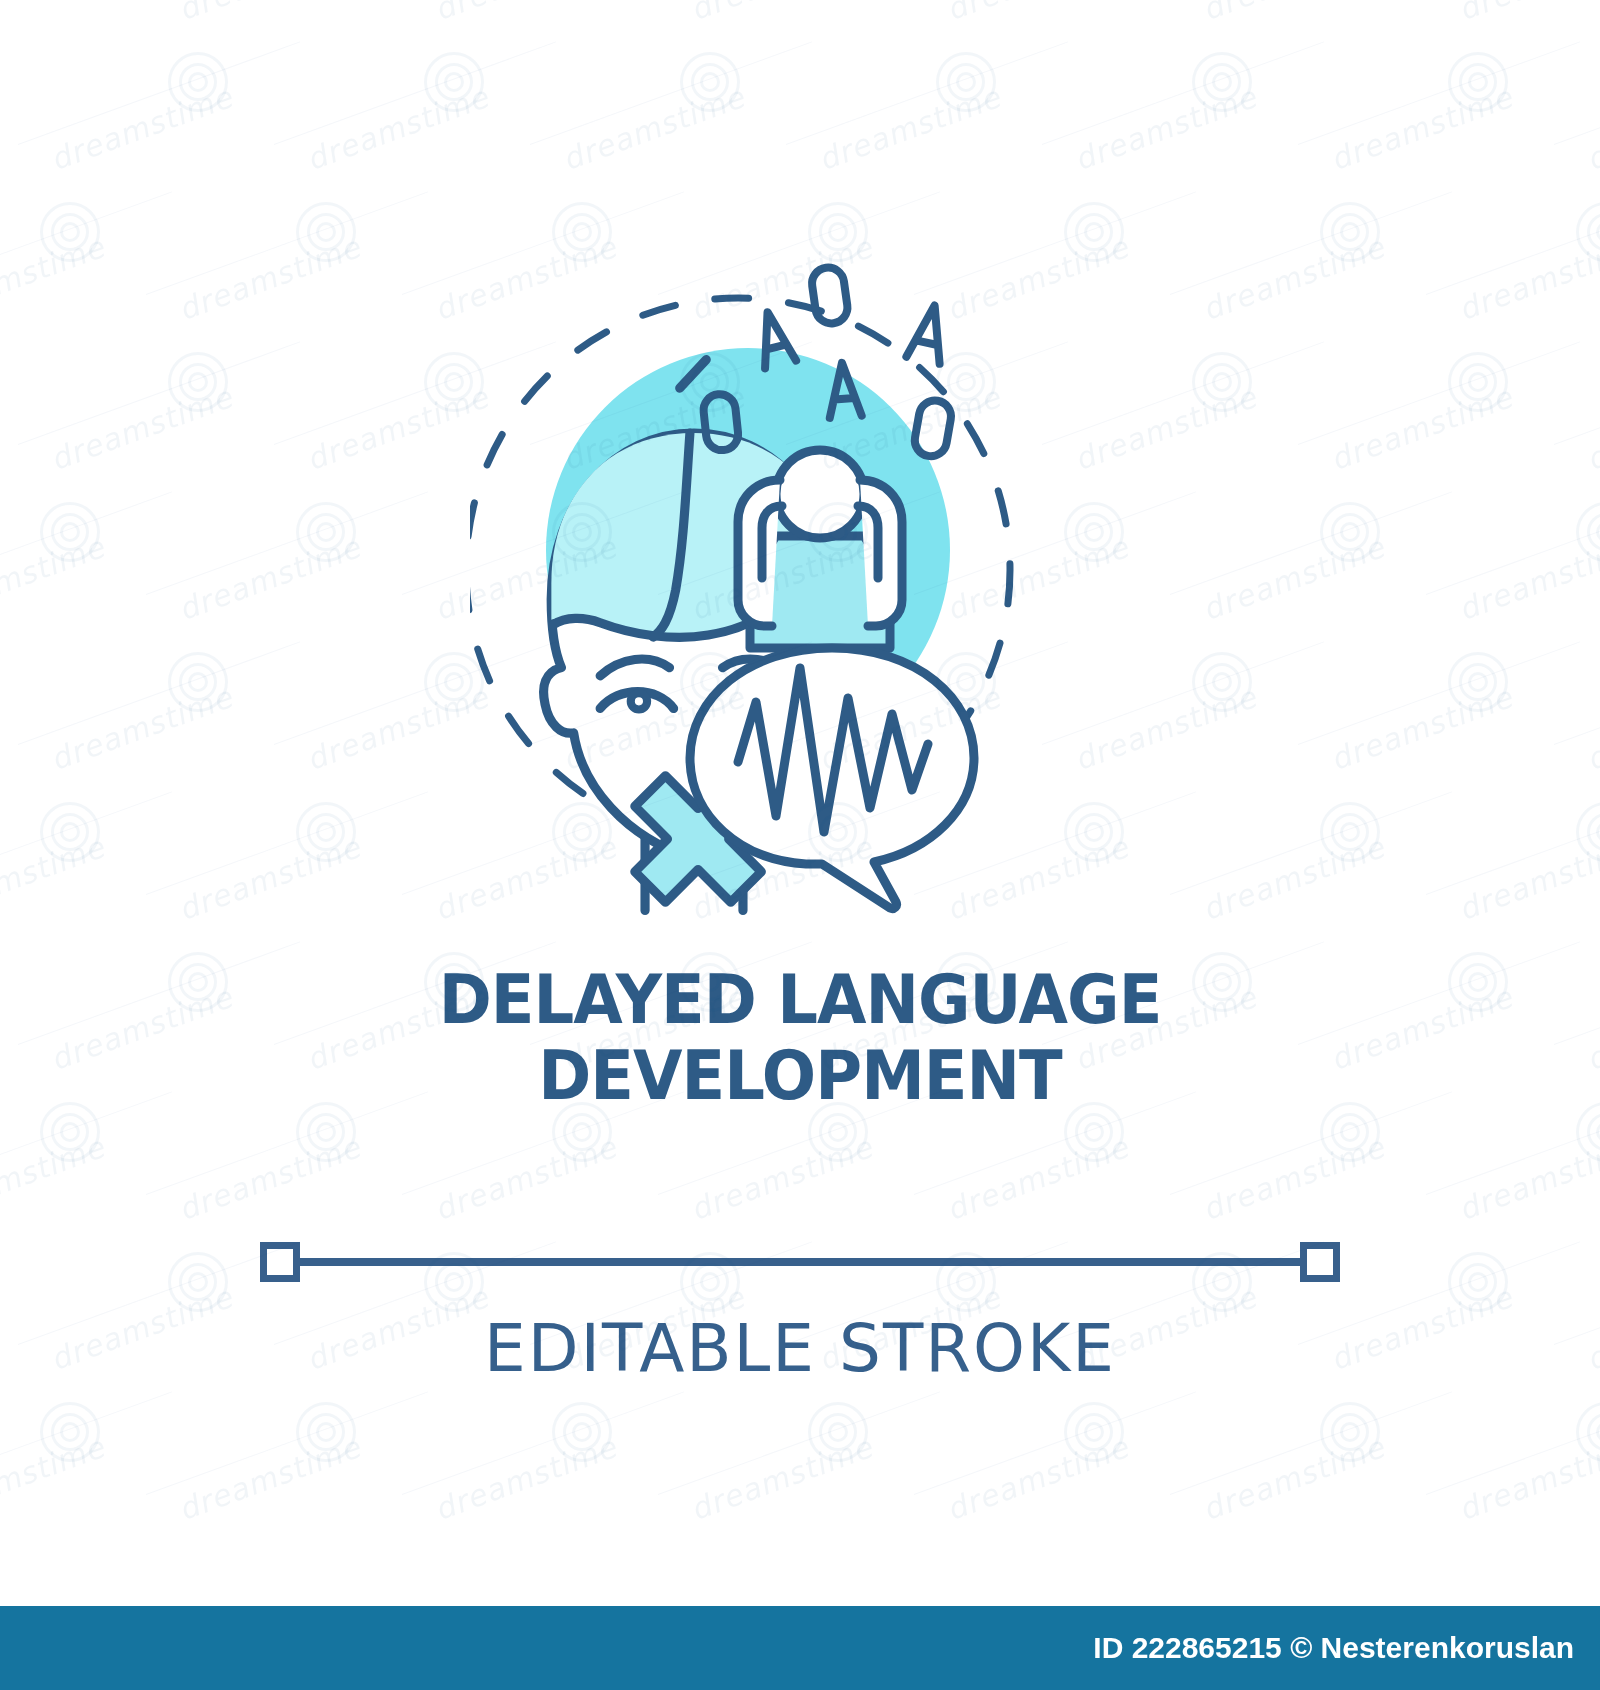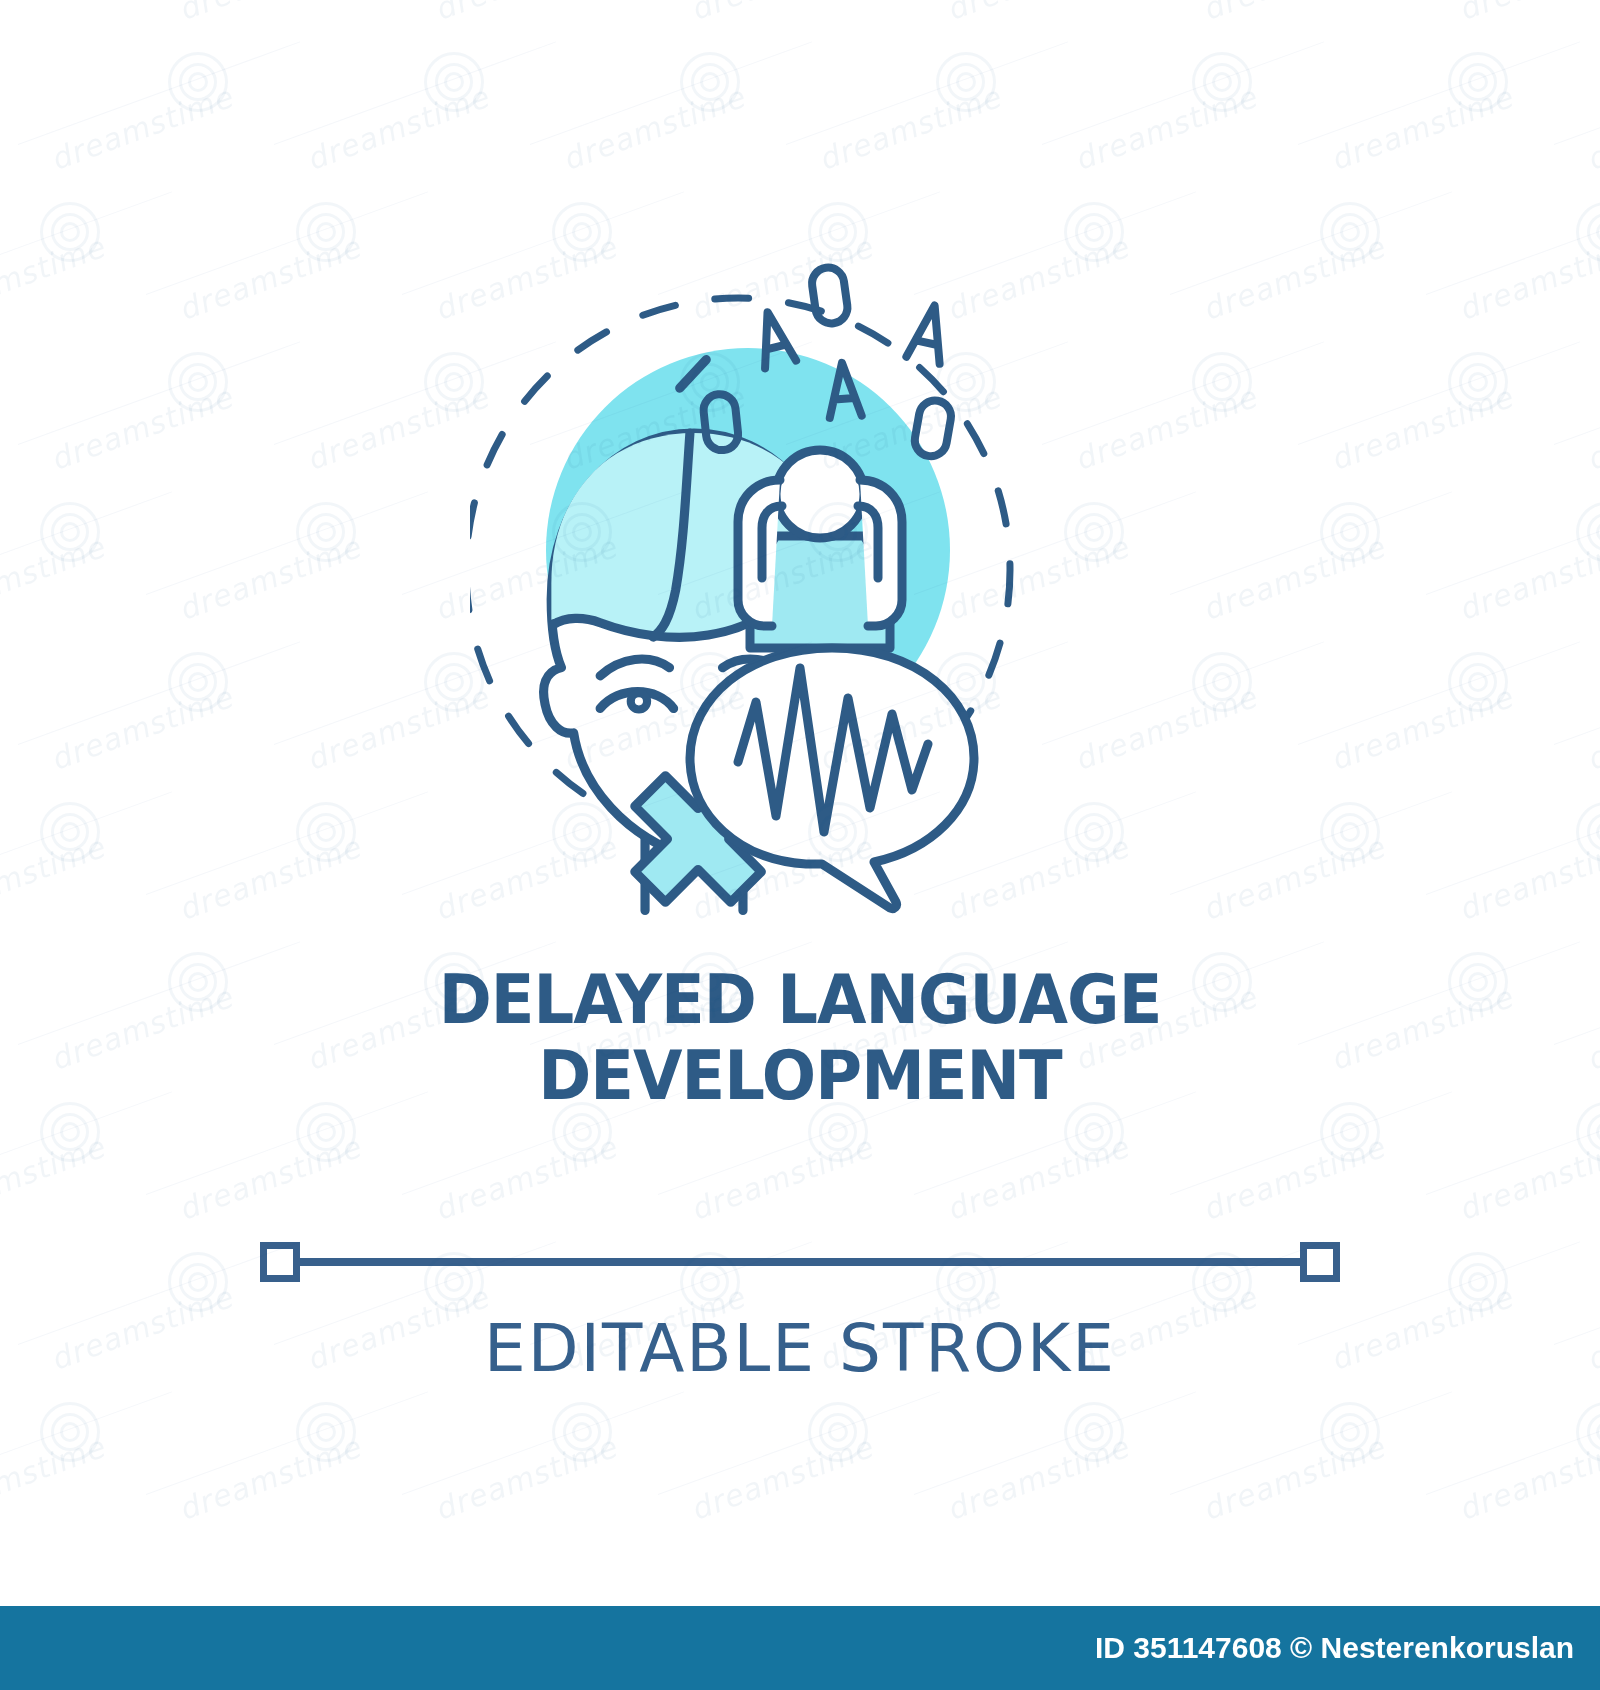--- a/index.html
+++ b/index.html
@@ -522,14 +522,14 @@
 </div>
 
 <div id="stroke-divider">
   <span class="divider-cap left"></span>
   <span class="divider-cap right"></span>
 </div>
 
 <div id="editable-stroke-label">EDITABLE STROKE</div>
 
 <div id="footer-bar">
-  <div id="footer-credit">ID 351147608 © Nesterenkoruslan</div>
+  <div id="footer-credit">ID 222865215 © Nesterenkoruslan</div>
 </div>
 
 </body></html>

